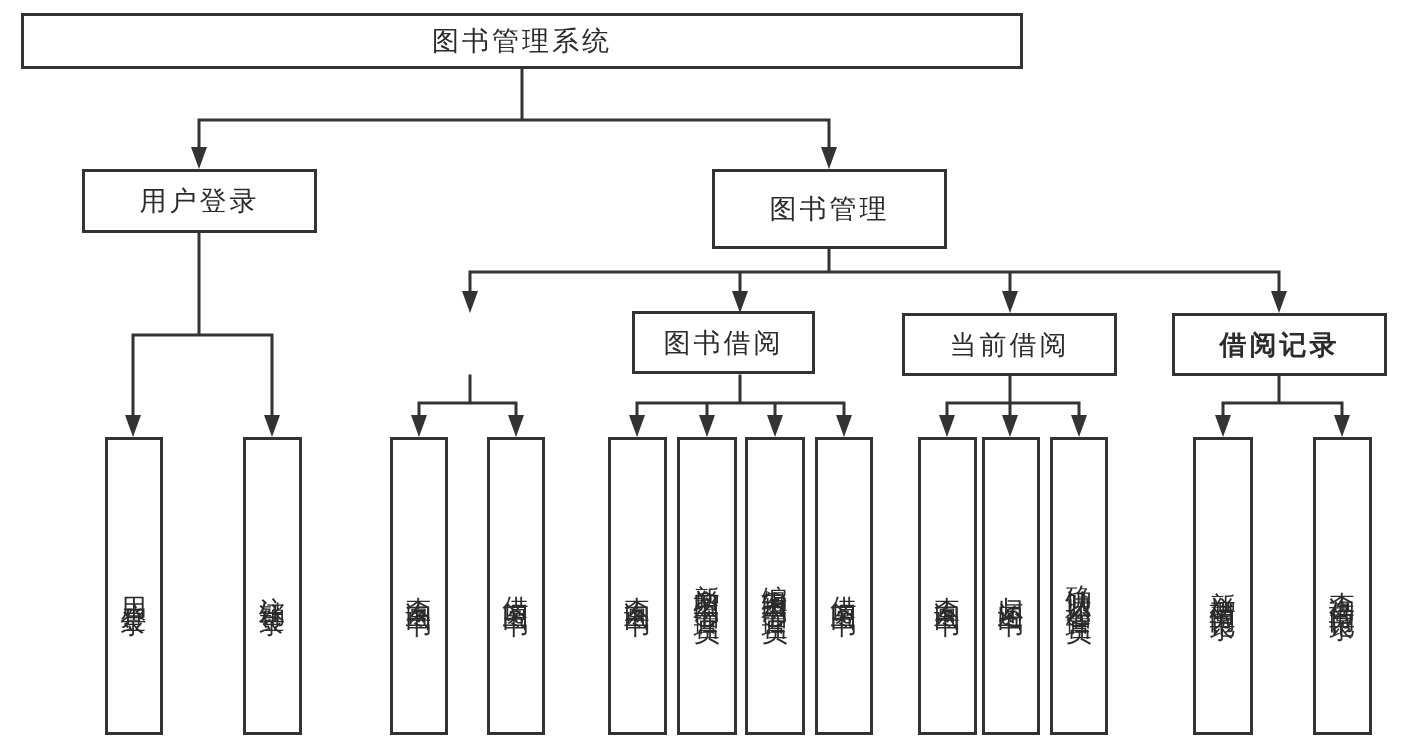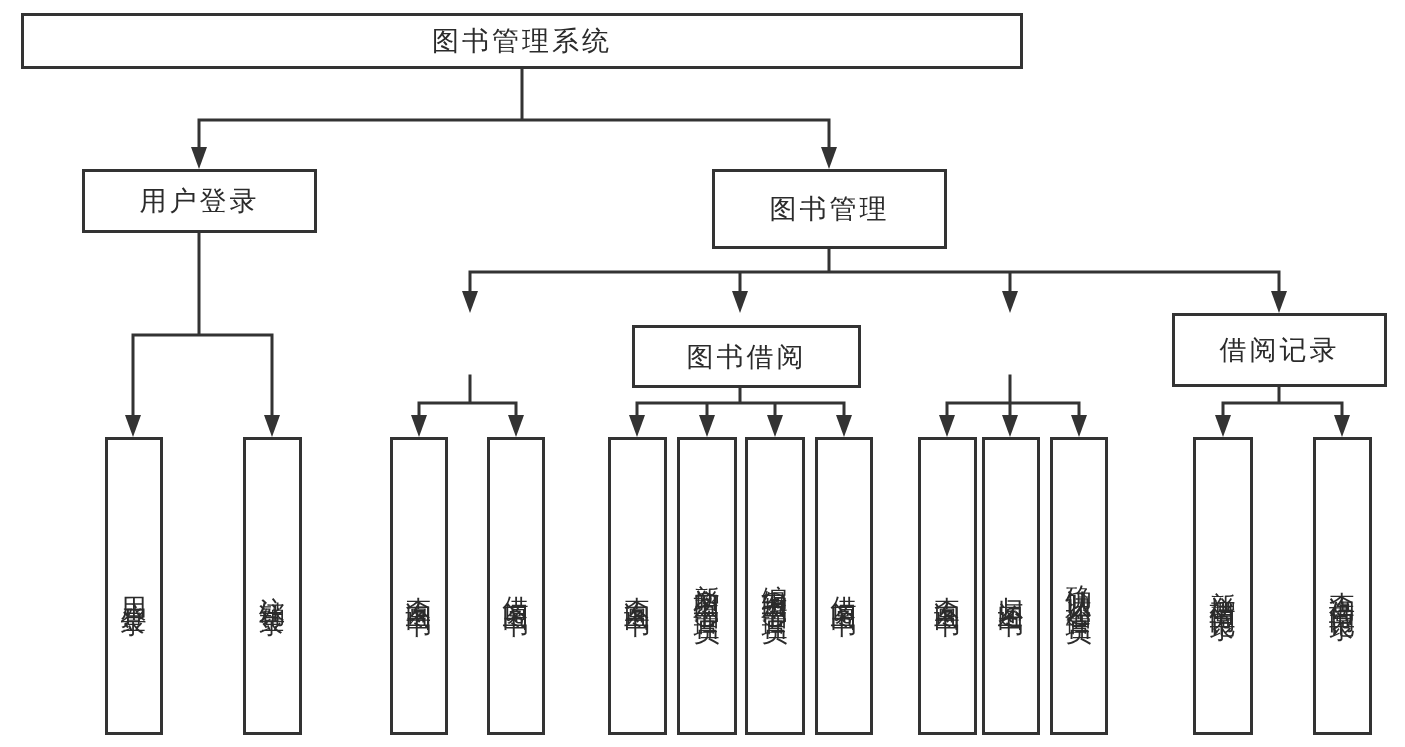--- a/index.html
+++ b/index.html
@@ -106,22 +106,23 @@
     <path d="M1279 376 V403 M1223 403 H1342 M1223 403 V418 M1342 403 V418"></path>
     <polygon points="1215,415 1231,415 1223,437"></polygon>
     <polygon points="1334,415 1350,415 1342,437"></polygon>
   </svg>
 
   <div class="node h-node" style="left:21px; top:13px; width:1002px; height:56px;">图书管理系统</div>
 
   <div class="node h-node" style="left:82px; top:169px; width:235px; height:64px;">用户登录</div>
   <div class="node h-node" style="left:712px; top:169px; width:235px; height:80px;">图书管理</div>
 
-  <div class="node h-node" style="left:632px; top:325px; width:229px; height:63px;">图书借阅</div>
-  <div class="node h-node" style="left:1172px; top:313px; width:215px; height:74px;">借阅记录</div>
+  <div class="node h-node" style="left:632px; top:311px; width:183px; height:63px;">图书借阅</div>
+  <div class="node h-node" style="left:902px; top:313px; width:215px; height:63px;">当前借阅</div>
+  <div class="node h-node" style="left:1172px; top:313px; width:215px; height:63px;font-weight:bold;">借阅记录</div>
 
   <div class="node leaf" style="left:105px; top:437px; width:58px; height:298px;">用户登录</div>
   <div class="node leaf" style="left:243px; top:437px; width:59px; height:298px;">注销登录</div>
 
   <div class="node leaf" style="left:390px; top:437px; width:58px; height:298px;">查询图书</div>
   <div class="node leaf" style="left:487px; top:437px; width:58px; height:298px;">借阅图书</div>
 
   <div class="node leaf" style="left:608px; top:437px; width:59px; height:298px;">查询图书</div>
   <div class="node leaf" style="left:677px; top:437px; width:60px; height:298px;">新增图书（管理员）</div>
   <div class="node leaf" style="left:745px; top:437px; width:60px; height:298px;">编辑图书（管理员）</div>

